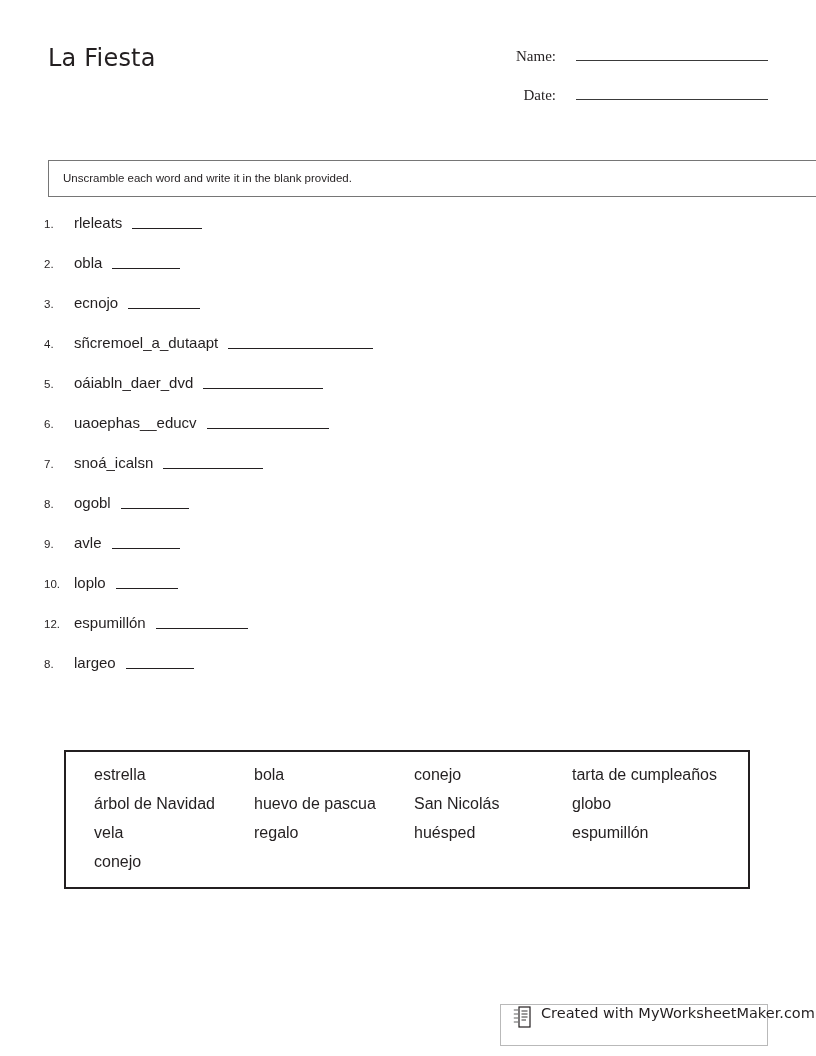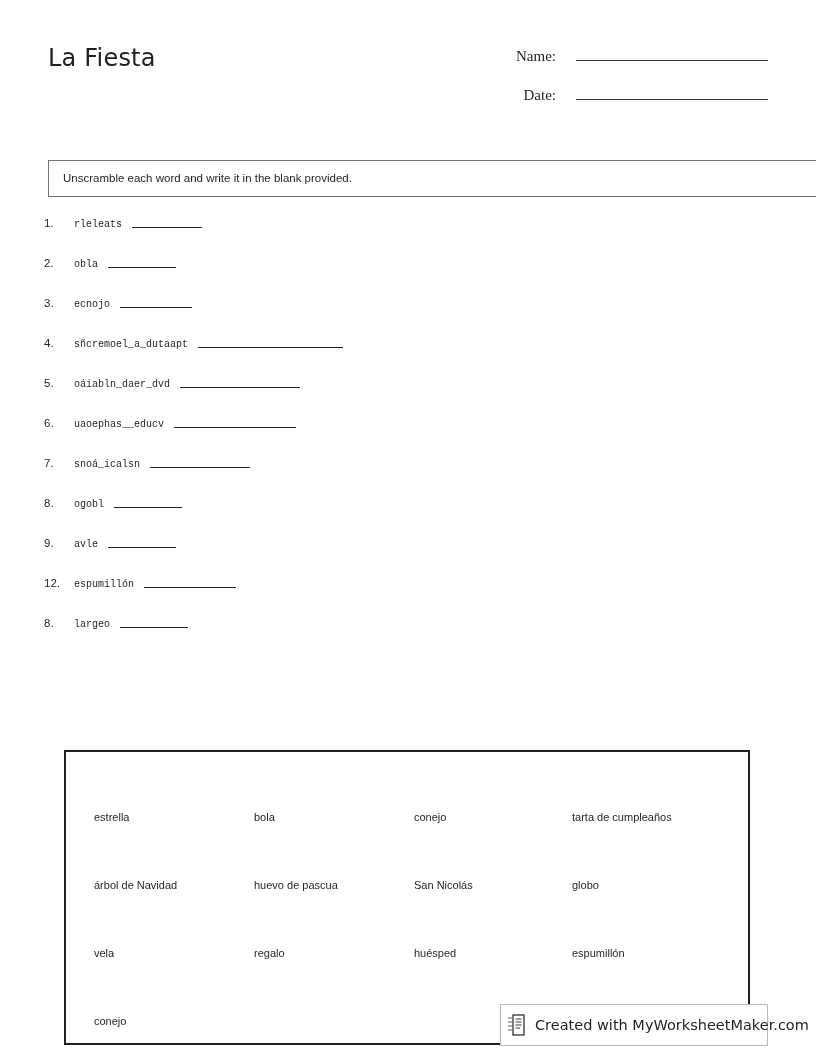--- a/index.html
+++ b/index.html
@@ -92,24 +92,23 @@
     height: 40px;
   }
   .q-num {
     width: 30px;
     font-size: 11.5px;
     color: #231f20;
     text-align: left;
     flex: 0 0 30px;
   }
   .q-word {
-    font-size: 10px;
+    font-size: 15px;
     color: #231f20;
     white-space: pre;
-    font-family: Liberation Mono, monospace;
   }
   .q-blank {
     display: inline-block;
     border-bottom: 1px solid #231f20;
     height: 12px;
     margin-left: 10px;
     position: relative;
     top: 1px;
   }
 
@@ -123,39 +122,38 @@
     border: 2px solid #231f20;
     padding: 14px 28px 16px 28px;
     background: #fff;
   }
   .wb-grid {
     display: grid;
     grid-template-columns: 160px 160px 158px auto;
     row-gap: 11px;
   }
   .wb-item {
-    font-size: 11px;
+    font-size: 16px;
     color: #231f20;
     white-space: nowrap;
-    margin-top: 45px;
   }
 
   
   .footer-badge {
     position: absolute;
     left: 500px;
     top: 1004px;
     width: 268px;
     height: 42px;
     box-sizing: border-box;
     border: 1px solid #b9b9b9;
     background: #ffffff;
     display: flex;
-    align-items: center;
-    padding-left: 6px;
+    align-items: flex-start;
+    padding-left: 12px;
   }
   .badge-icon {
     width: 20px;
     height: 24px;
     margin-right: 8px;
     flex: 0 0 20px;
     position: relative;
   }
   .badge-text {
     font-size: 14.5px;
@@ -234,20 +232,25 @@
       <span class="q-word">ogobl</span>
       <span class="q-blank" style="width:68px"></span>
     </div>
 
     <div class="q-row">
       <span class="q-num">9.</span>
       <span class="q-word">avle</span>
       <span class="q-blank" style="width:68px"></span>
     </div>
 
+    <div class="q-row">
+      <span class="q-num">10.</span>
+      <span class="q-word">loplo</span>
+      <span class="q-blank" style="width:62px"></span>
+    </div>
 
 
     <div class="q-row">
       <span class="q-num">12.</span>
       <span class="q-word">espumillón</span>
       <span class="q-blank" style="width:92px"></span>
     </div>
 
     <div class="q-row">
       <span class="q-num">8.</span>

